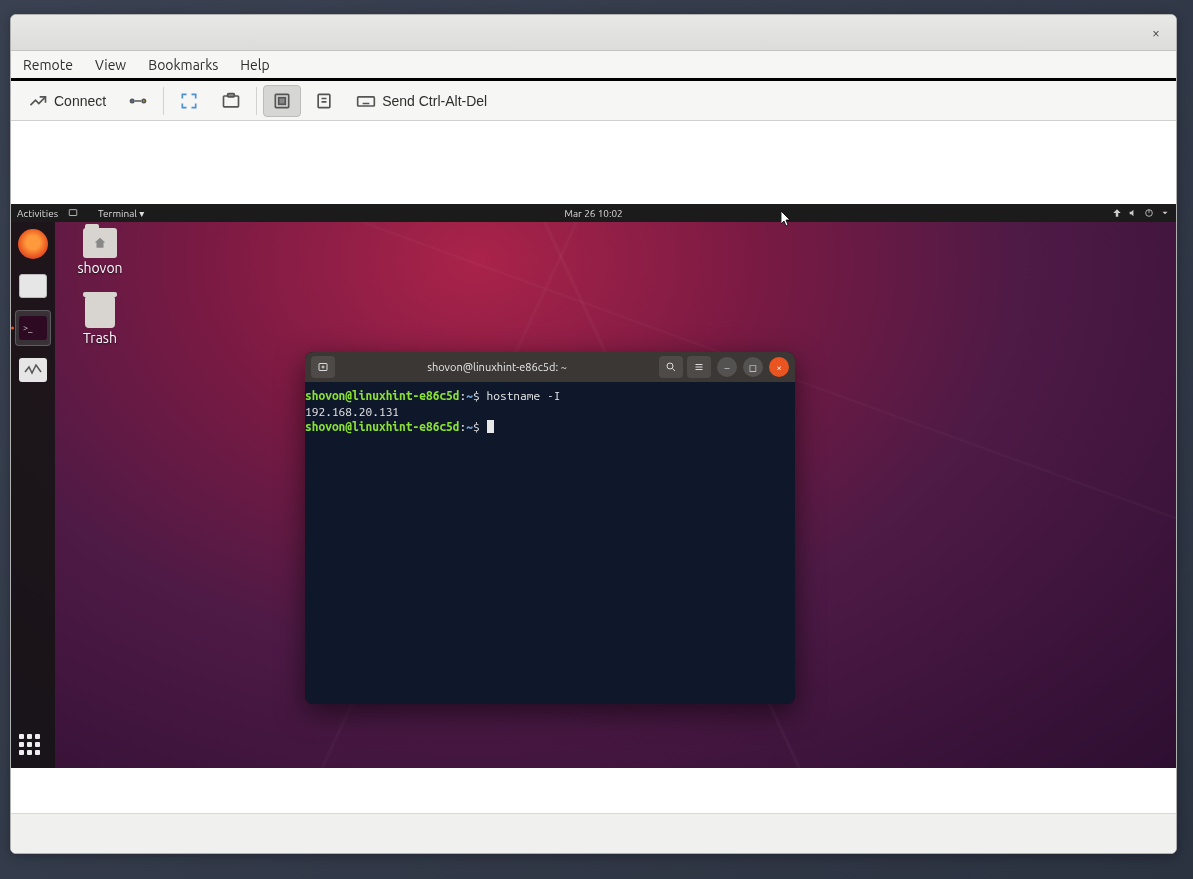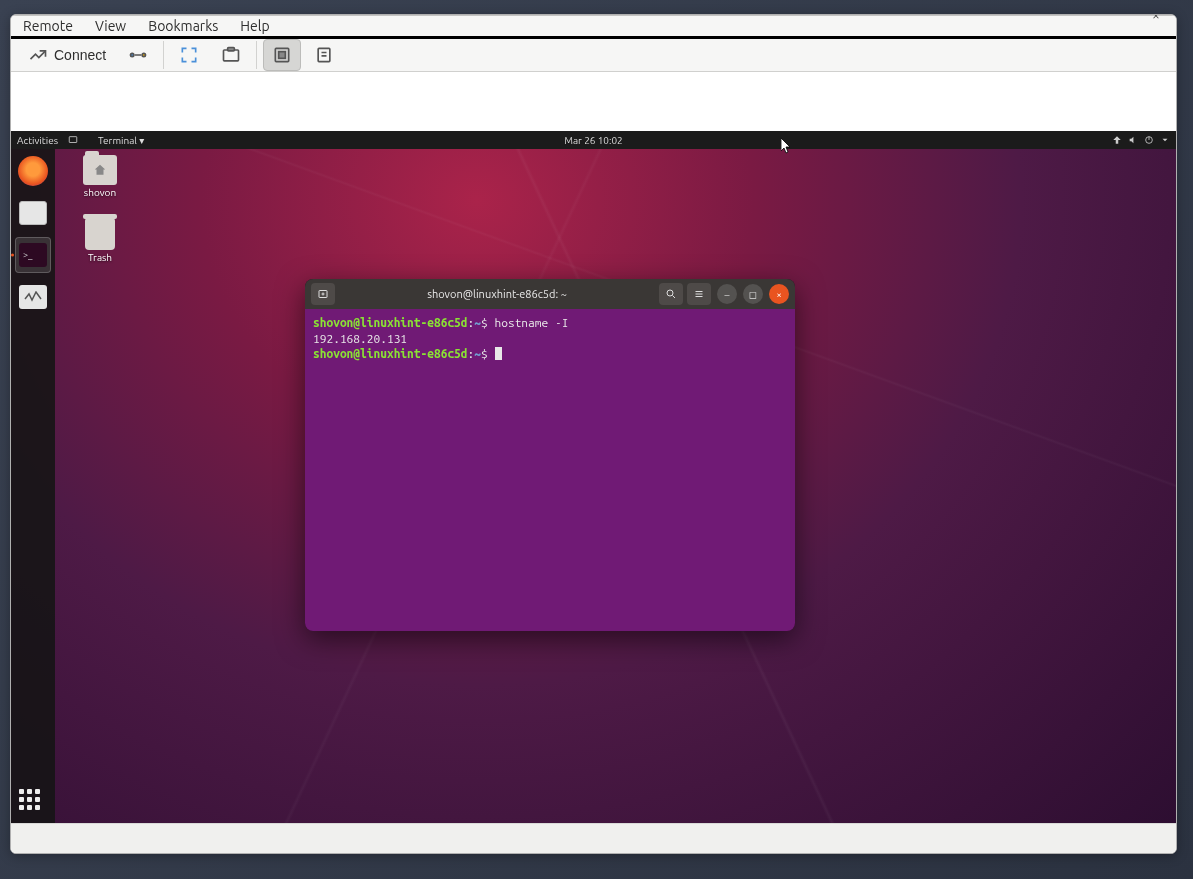--- a/index.html
+++ b/index.html
@@ -112,25 +112,26 @@
   .viewport-area {
     flex: 1;
     background: #fff;
     display: flex;
     flex-direction: column;
     position: relative;
   }
   .viewport-pad-top { height: 59px; background:#fff; }
   .viewport-pad-bottom { flex:1; background:#fff; }
   .remote-screen {
-    height: 692px;
+    height: 564px;
     width: 100%;
     position: relative;
     overflow: hidden;
     background: radial-gradient(ellipse at 40% 10%, #aa234a 0%, #7a1a43 28%, #4e1a46 55%, #2d0e31 100%);
+    margin-top: 24px;
   }
   
   .remote-screen::before {
     content:"";
     position:absolute; inset:0;
     background:
       linear-gradient(115deg, transparent 40%, rgba(255,255,255,0.03) 40.2%, transparent 40.4%),
       linear-gradient(65deg, transparent 55%, rgba(255,255,255,0.04) 55.2%, transparent 55.4%),
       linear-gradient(20deg, transparent 68%, rgba(255,255,255,0.03) 68.2%, transparent 68.4%);
     pointer-events:none;
@@ -193,21 +194,21 @@
     gap:3px;
   }
   .dock-apps span{ background:#eee; border-radius:1px;}
 
   
   .desktop-icons {
     position:absolute;
     top: 24px; left: 62px;
     display:flex; flex-direction:column; gap:20px;
     color:#fff;
-    font-size:10px;
+    font-size:14px;
     text-shadow:0 1px 2px rgba(0,0,0,0.6);
   }
   .desktop-icon { display:flex; flex-direction:column; align-items:center; gap:2px; width:54px;}
   .folder-icon { width:34px;height:30px; background:#d8d4cf; border-radius:3px; position:relative; display:flex;align-items:center;justify-content:center;}
   .folder-icon::before{ content:""; position:absolute; top:-4px; left:2px; width:14px;height:6px; background:#d8d4cf; border-radius:2px 2px 0 0;}
   .folder-home svg{width:14px;height:14px;color:#888;}
   .trash-icon { width:30px;height:32px; background:#d8d4cf; border-radius:3px 3px 4px 4px; position:relative;}
   .trash-icon::before{ content:""; position:absolute; top:-4px; left:-2px; right:-2px; height:5px; background:#d8d4cf; border-radius:2px;}
 
   
@@ -243,26 +244,26 @@
     width:20px;height:20px; border-radius:50%;
     display:flex;align-items:center;justify-content:center;
     margin-left:2px;
     color:#ddd; font-size:10px;
   }
   .term-header .wc.min { background:#545250;}
   .term-header .wc.max { background:#545250;}
   .term-header .wc.close { background:#e95420; color:#fff;}
   .term-body {
     flex:1;
-    padding: 6px 8px;
+    padding: 6px 0;
     font-family: "Ubuntu Mono", "DejaVu Sans Mono", monospace;
     font-size: 12px;
     line-height: 1.3;
     color:#e8e8e8;
-    background:#701a75;
+    background:#0f172a;
     white-space:pre;
   }
   .pr-user { color:#8ae234; font-weight:bold;}
   .pr-path { color:#729fcf; font-weight:bold;}
   .pr-sep  { color:#e8e8e8;}
   .cursor  { display:inline-block; width:7px; height:13px; background:#e8e8e8; vertical-align:text-bottom; margin-left:1px;}
 
   
   .remote-cursor {
     position:absolute;
@@ -351,20 +352,33 @@
     <button class="tool-btn">
       <span class="tool-icon">
         <svg viewBox="0 0 24 24" fill="none" stroke="#555" stroke-width="2">
           <rect x="5" y="4" width="14" height="16" rx="1"></rect>
             <line x1="9" y1="9" x2="15" y2="9"></line>
             <line x1="9" y1="13" x2="15" y2="13"></line>
         </svg>
       </span>
     </button>
 
+    <button class="tool-btn">
+      <span class="tool-icon">
+        <svg viewBox="0 0 24 24" fill="none" stroke="#555" stroke-width="2">
+          <rect x="2" y="7" width="20" height="11" rx="1"></rect>
+          <line x1="6" y1="11" x2="6" y2="11"></line>
+            <line x1="10" y1="11" x2="10" y2="11"></line>
+          <line x1="14" y1="11" x2="14" y2="11"></line>
+            <line x1="18" y1="11" x2="18" y2="11"></line>
+          <line x1="8" y1="15" x2="16" y2="15"></line>
+        </svg>
+      </span>
+      <span>Send Ctrl-Alt-Del</span>
+    </button>
   </div>
 
   <div class="viewport-area">
     <div class="viewport-pad-top"></div>
 
     <div class="remote-screen">
 
       <div class="gnome-topbar">
         <div class="left">
           <span>Activities</span>

